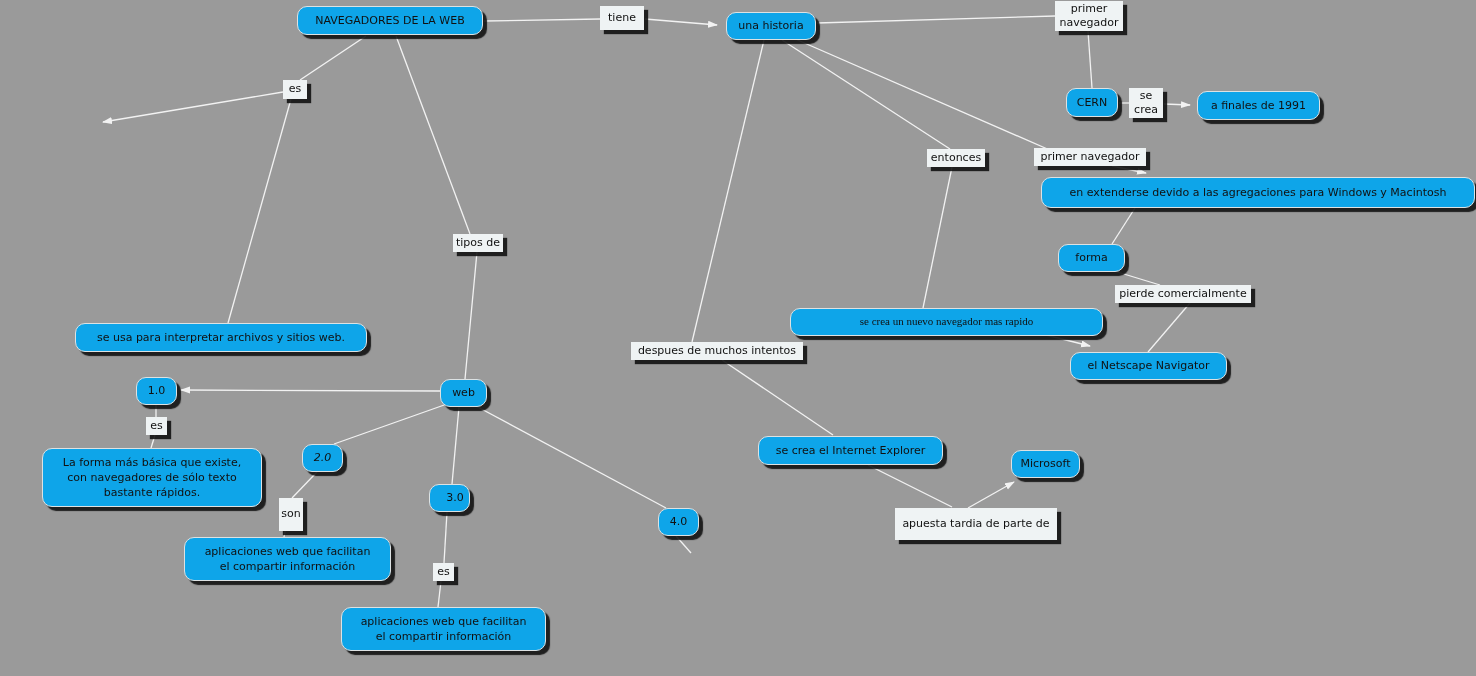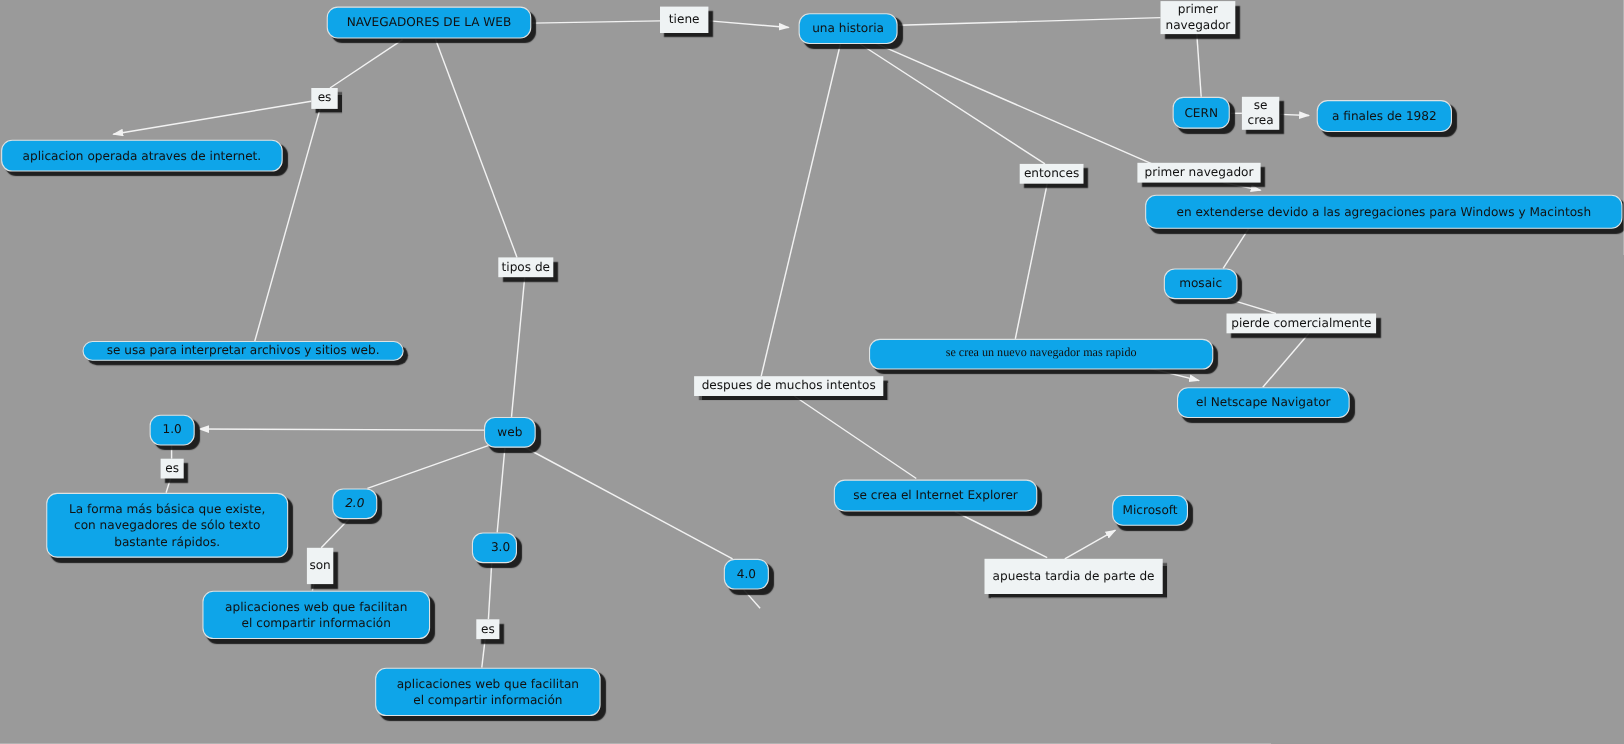--- a/index.html
+++ b/index.html
@@ -78,26 +78,25 @@
       <line x1="952" y1="167" x2="923" y2="308"></line>
       <line x1="1046" y1="335" x2="1090" y2="346" marker-end="url(#arrow)"></line>
       <line x1="722" y1="360" x2="833" y2="435"></line>
       <line x1="868" y1="465" x2="952" y2="507"></line>
       <line x1="968" y1="508" x2="1014" y2="482" marker-end="url(#arrow)"></line>
     </g>
   </svg>
 
   <div class="concept" style="left:297px;top:6px;width:186px;height:29px;">NAVEGADORES DE LA WEB</div>
   <div class="concept" style="left:726px;top:12px;width:90px;height:28px;">una historia</div>
-  <div class="concept" style="left:1px;top:127px;width:256px;height:29px;">aplicacion operada atraves de internet.</div>
-  <div class="concept" style="left:75px;top:310px;width:292px;height:18px;">se usa para interpretar archivos y sitios web.</div>
+  <div class="concept" style="left:75px;top:323px;width:292px;height:29px;">se usa para interpretar archivos y sitios web.</div>
   <div class="concept" style="left:1066px;top:88px;width:52px;height:29px;">CERN</div>
-  <div class="concept" style="left:1197px;top:91px;width:123px;height:29px;">a finales de 1982</div>
+  <div class="concept" style="left:1197px;top:91px;width:123px;height:29px;">a finales de 1991</div>
   <div class="concept" style="left:1041px;top:177px;width:434px;height:31px;">en extenderse devido a las agregaciones para Windows y Macintosh</div>
-  <div class="concept" style="left:1058px;top:244px;width:67px;height:28px;">mosaic</div>
+  <div class="concept" style="left:1058px;top:244px;width:67px;height:28px;">forma</div>
   <div class="concept" style="left:790px;top:308px;width:313px;height:28px;font-family:Liberation Serif, serif;">se crea un nuevo navegador mas rapido</div>
   <div class="concept" style="left:758px;top:436px;width:185px;height:29px;">se crea el Internet Explorer</div>
   <div class="concept" style="left:1070px;top:352px;width:157px;height:28px;">el  Netscape Navigator</div>
   <div class="concept" style="left:1011px;top:450px;width:69px;height:28px;">Microsoft</div>
   <div class="concept" style="left:440px;top:379px;width:47px;height:28px;">web</div>
   <div class="concept" style="left:136px;top:377px;width:41px;height:28px;">1.0</div>
   <div class="concept" style="left:302px;top:444px;width:41px;height:28px;font-style:italic;">2.0</div>
   <div class="concept" style="left:429px;top:484px;width:41px;height:28px;padding-left:15px;">3.0</div>
   <div class="concept" style="left:658px;top:508px;width:41px;height:28px;">4.0</div>
   <div class="concept" style="left:42px;top:448px;width:220px;height:59px;">La forma más básica que existe,

